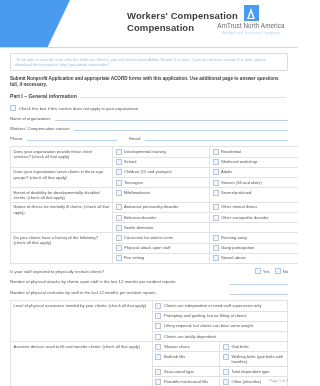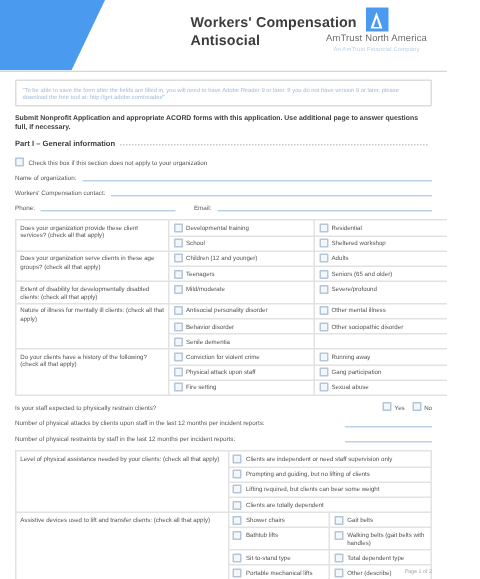--- a/index.html
+++ b/index.html
@@ -115,21 +115,21 @@
 </style>
 </head>
 <body>
 
 <div class="page">
 
   <div class="header">
     <div class="header-shape"></div>
     <div class="header-title">
       <div>Workers' Compensation</div>
-      <div>Antisocial</div>
+      <div>Compensation</div>
     </div>
     <div class="logo-wrap">
       <div class="logo-mark"></div>
       <div class="logo-name">AmTrust North America</div>
       <div class="logo-tag">An AmTrust Financial Company</div>
     </div>
   </div>
   <div class="header-rule"></div>
 
   <div class="body-area">

